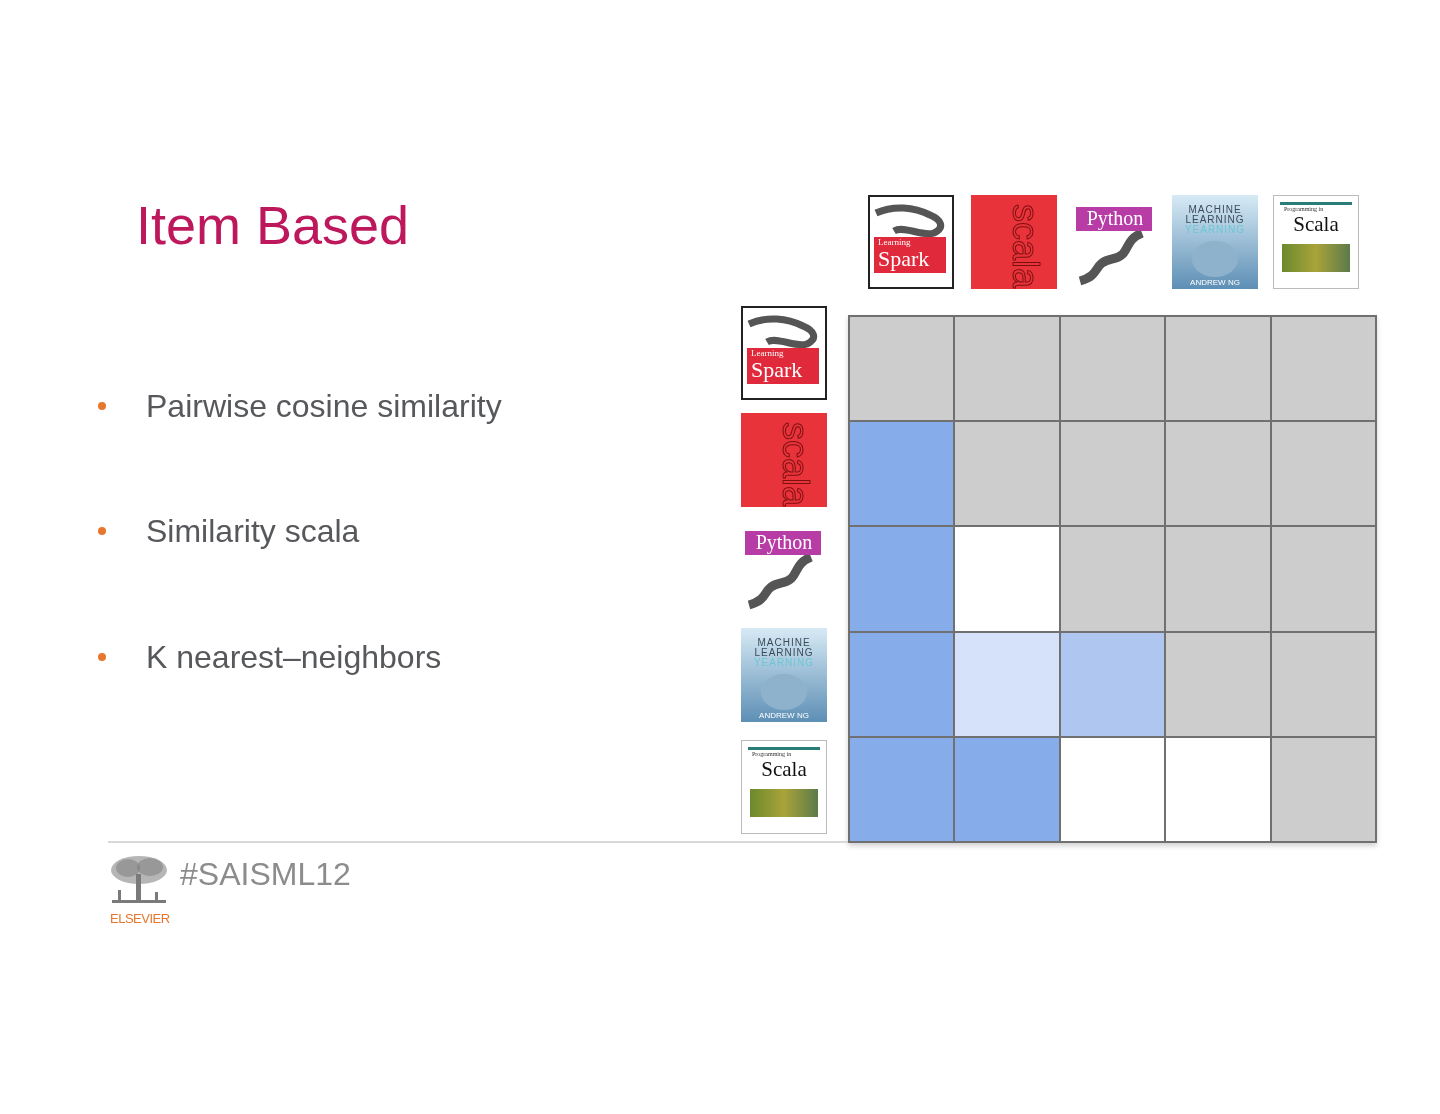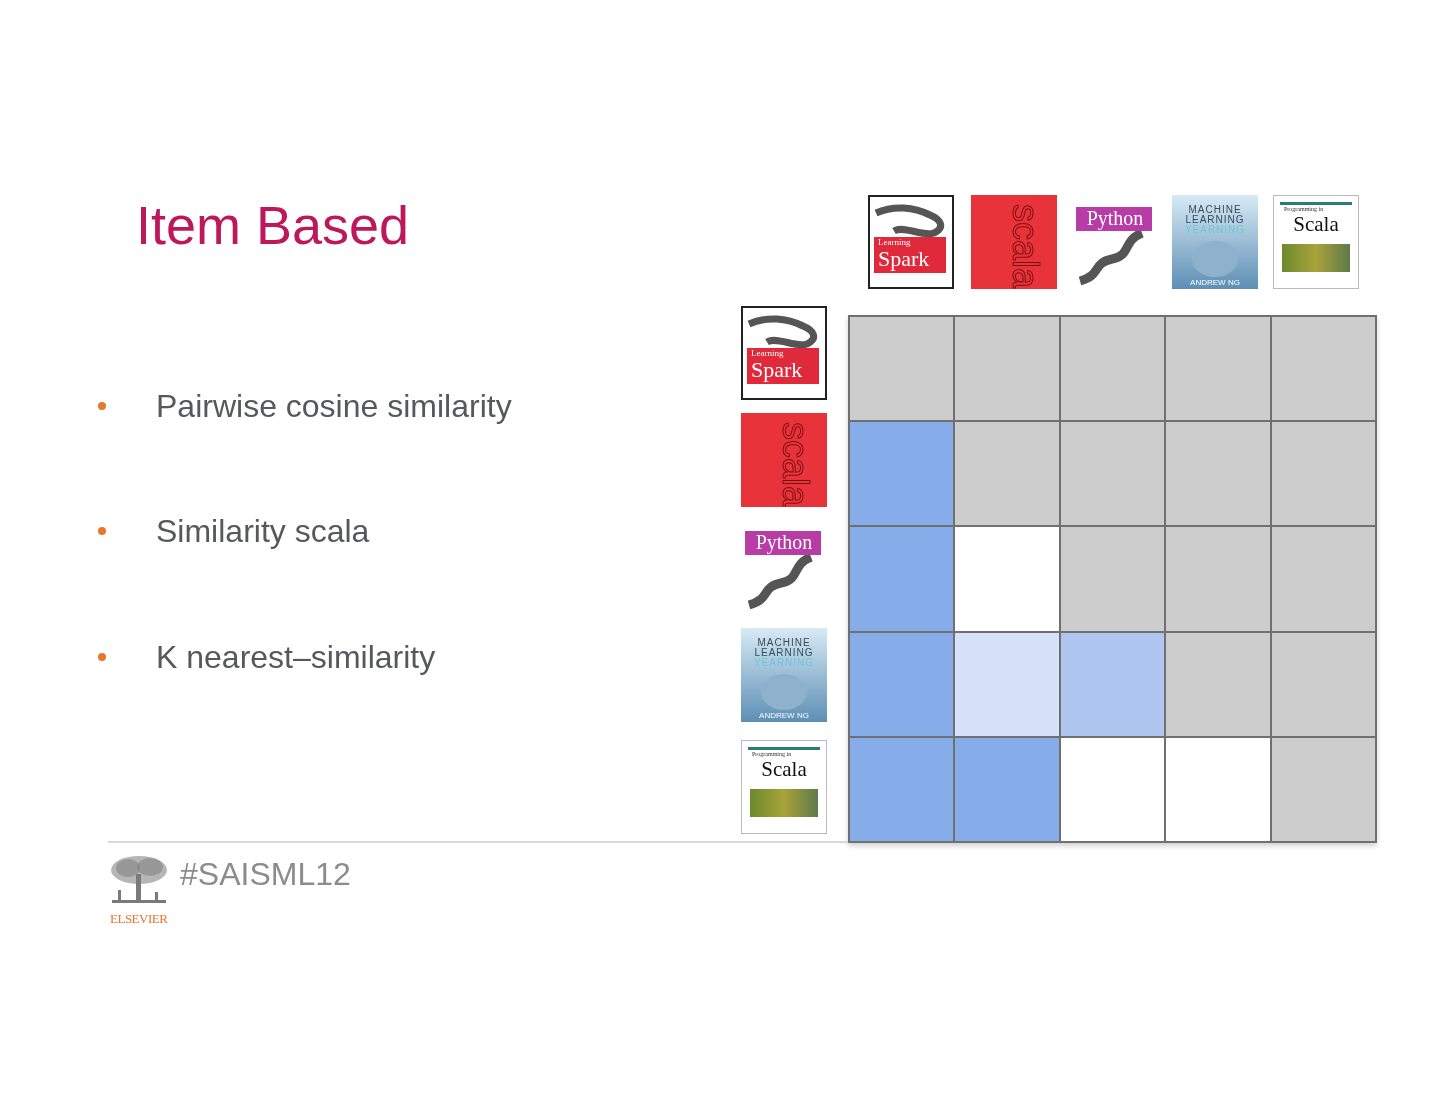--- a/index.html
+++ b/index.html
@@ -1,25 +1,25 @@
 <!DOCTYPE html>
 <html><head>
   <meta charset="utf-8">
   <style>
     html, body { margin:0; padding:0; }
     body { width:1440px; height:1114px; background:#ffffff; position:relative; overflow:hidden; font-family:"Liberation Sans", sans-serif; }
     .title { position:absolute; left:124px; top:192px; color:#be185d; font-size:54px; line-height:66px; font-weight:normal;margin-left:12px; }
     .bullets { position:absolute; left:98px; top:388px; margin:0; padding:0; list-style:none; }
     .bullet { position:absolute; left:0; white-space:nowrap; color:#56585b; font-size:32px; }
     .bullet .dot { position:absolute; left:0; top:14px; width:8px; height:8px; border-radius:50%; background:#e8762c; }
-    .bullet .txt { position:absolute; left:58px; top:0; }
+    .bullet .txt { position:absolute; left:48px; top:0; }
     .divider { position:absolute; left:108px; top:841px; width:740px; height:2px; background:#d8d8d8; }
     .logo { position:absolute; left:108px; top:854px; width:64px; height:72px; }
     .logo .tree { width:62px; height:52px; }
-    .logo .brand { position:absolute; left:2px; top:57px; font-family:Liberation Serif, serif; font-size:13px; color:#e8762c; letter-spacing:-0.5px; }
+    .logo .brand { position:absolute; left:2px; top:57px; font-family:Liberation Sans, sans-serif; font-size:13px; color:#e8762c; letter-spacing:-0.5px; }
     .hashtag { position:absolute; left:180px; top:856px; font-size:32px; color:#8c8c8c; }
     .book { position:absolute; box-sizing:border-box; overflow:hidden; font-family:"Liberation Serif", serif; }
     .book.sel { border:2px solid #222; }
     .book .t { position:absolute; left:0; right:0; text-align:center; }
     .grid { position:absolute; left:848px; top:315px; width:529px; height:528px; display:grid;
       grid-template-columns: repeat(5, 1fr); grid-template-rows: repeat(5, 1fr);
       background:#707070; gap:2px; padding:2px; box-sizing:border-box; box-shadow: 0 3px 5px rgba(0,0,0,0.18); }
     .cell { width:100%; height:100%; }
   </style>
 </head>
@@ -34,21 +34,21 @@
     <li class="bullet" style="top:0px">
       <span class="dot"></span>
       <span class="txt">Pairwise cosine similarity</span>
     </li>
     <li class="bullet" style="top:125px">
       <span class="dot"></span>
       <span class="txt">Similarity scala</span>
     </li>
     <li class="bullet" style="top:251px">
       <span class="dot"></span>
-      <span class="txt">K nearest–similarity</span>
+      <span class="txt">K nearest–neighbors</span>
     </li>
   </ul>
 
   <div id="top-books">
       <div class="book sel" style="left: 868px; top: 195px; width: 86px; height: 94px; background: rgb(255, 255, 255);">
         <svg style="position:absolute;left:4px;top:6px" width="76" height="36" viewBox="0 0 76 36">
           <path d="M2 10 C20 2,40 4,56 12 C66 16,72 24,60 30 C48 34,30 22,20 28" stroke="#555" stroke-width="7" fill="none"></path>
         </svg>
         <div style="position:absolute;left:4px;top:40px;width:72px;height:36px;background:#e0293a"></div>
         <div class="t" style="top:40px;font-size:9px;color:#fff;text-align:left;left:8px">Learning</div>

